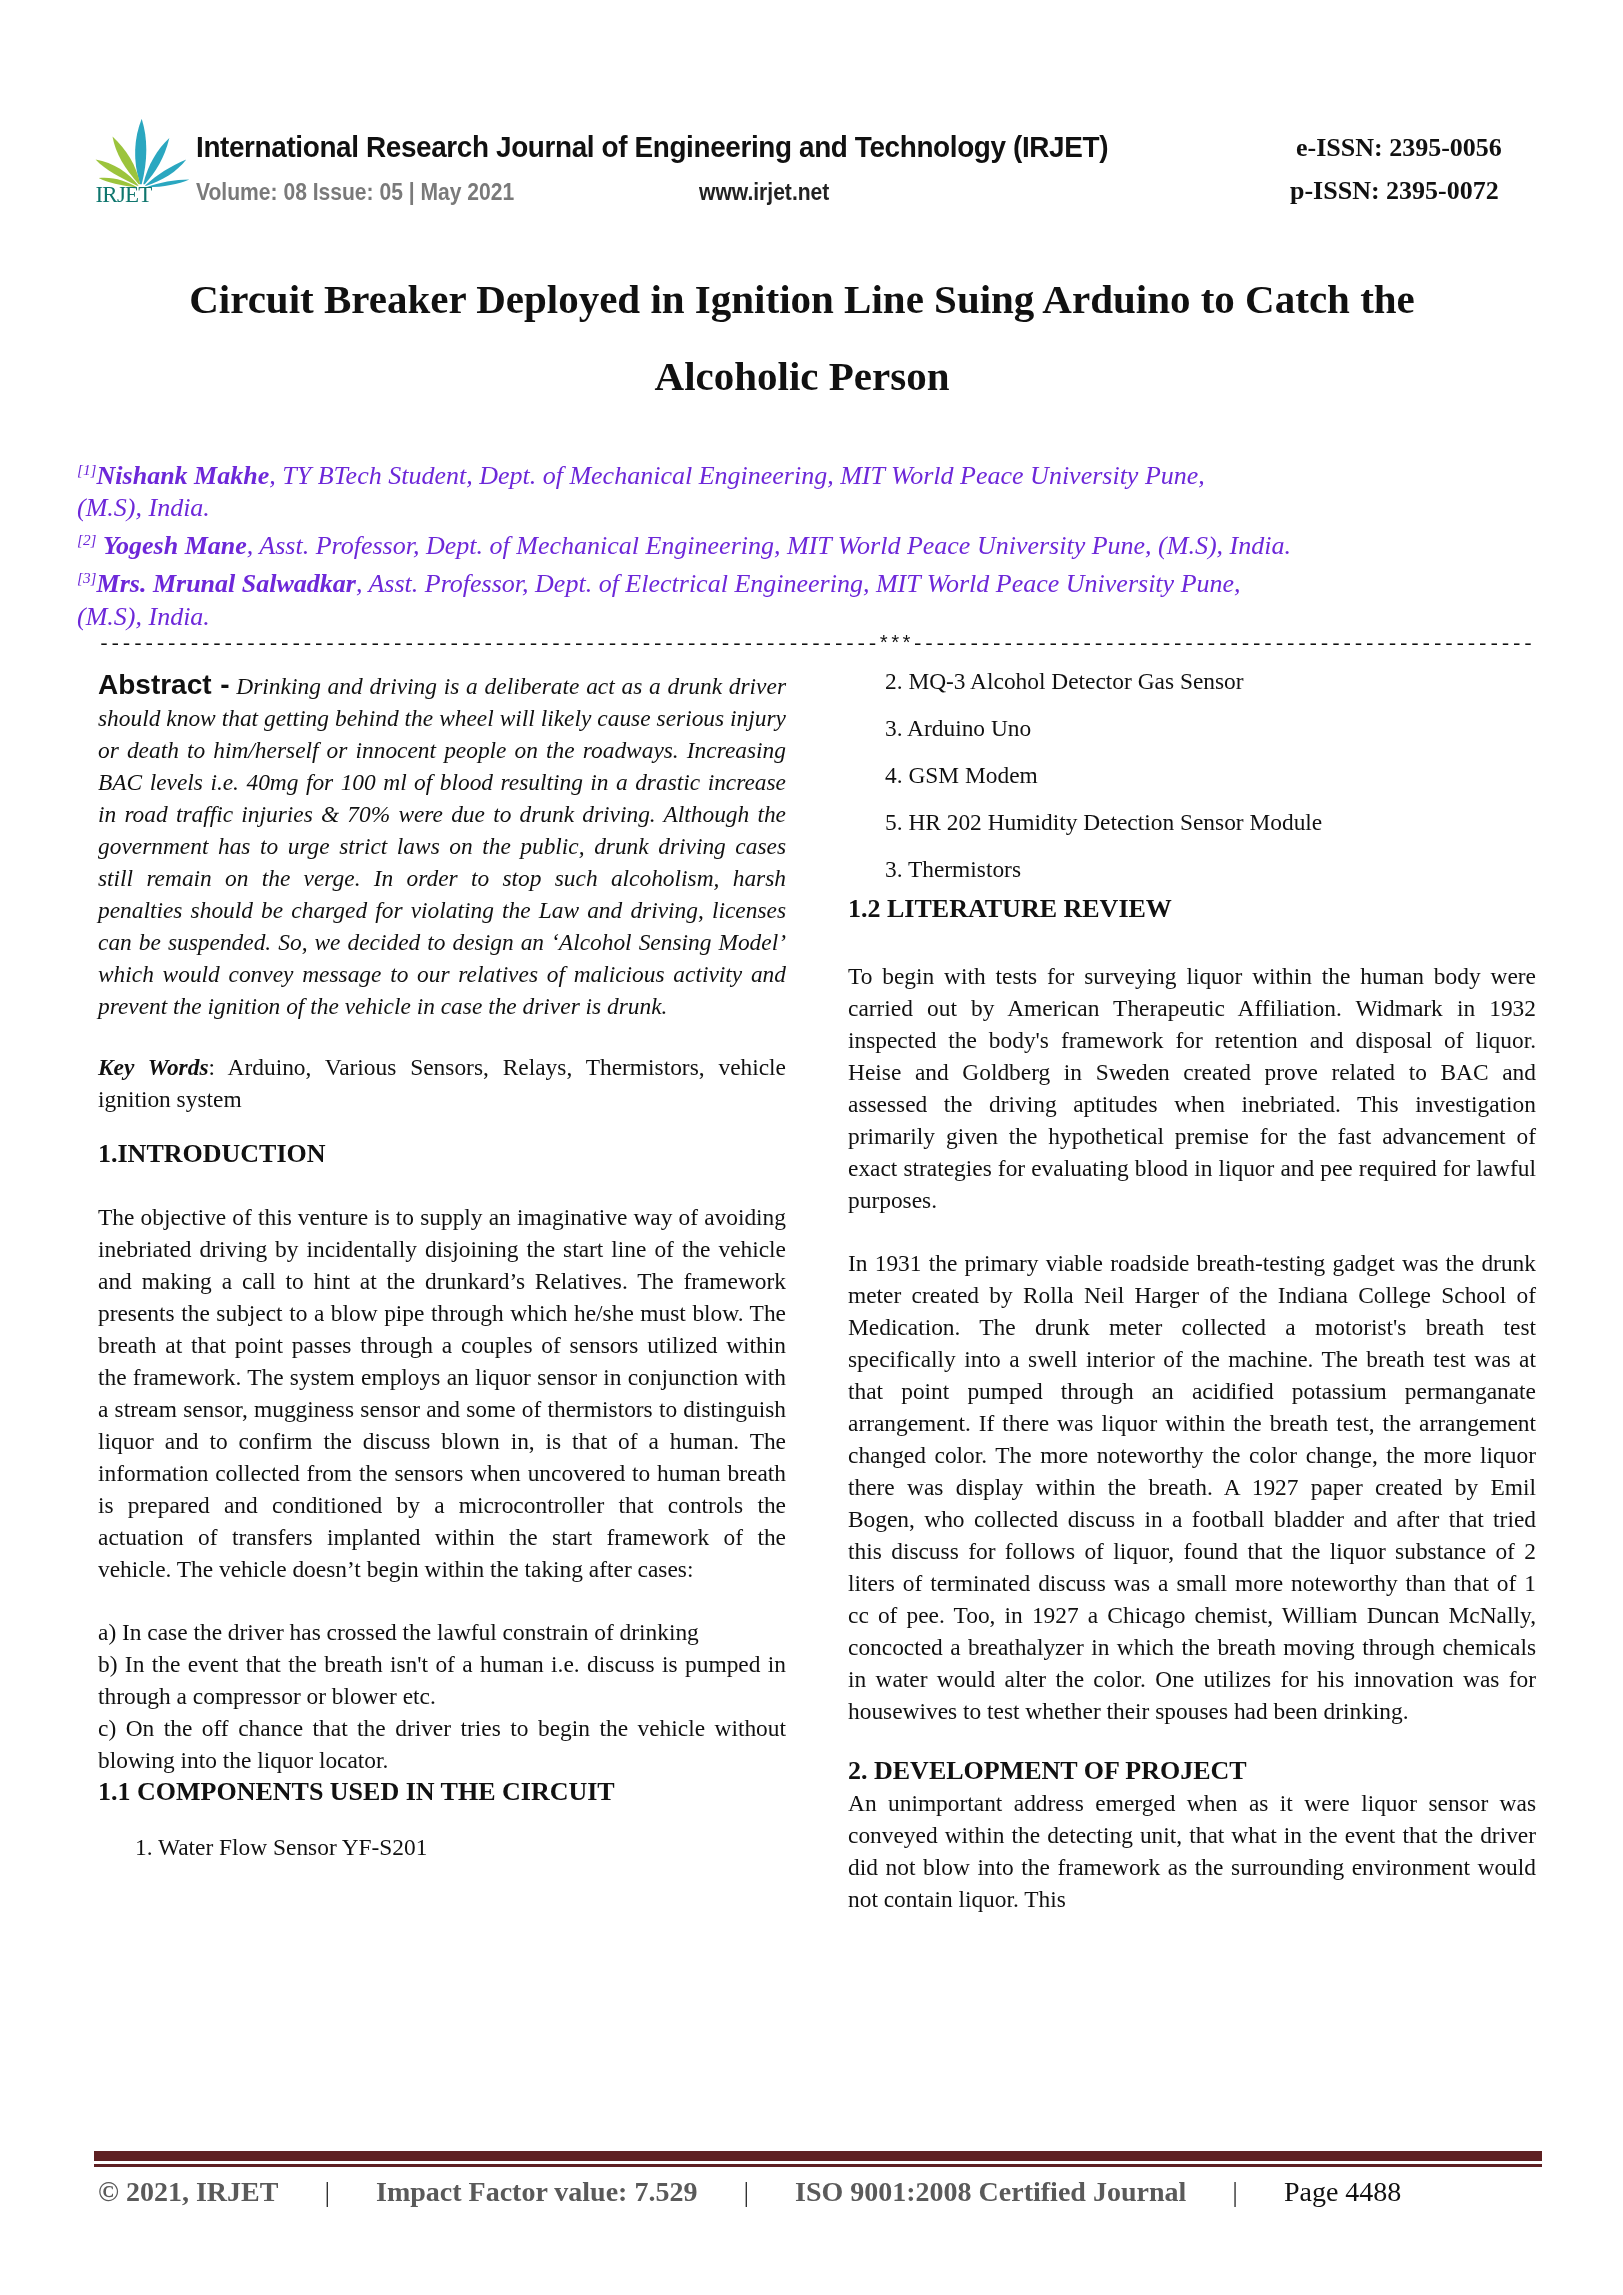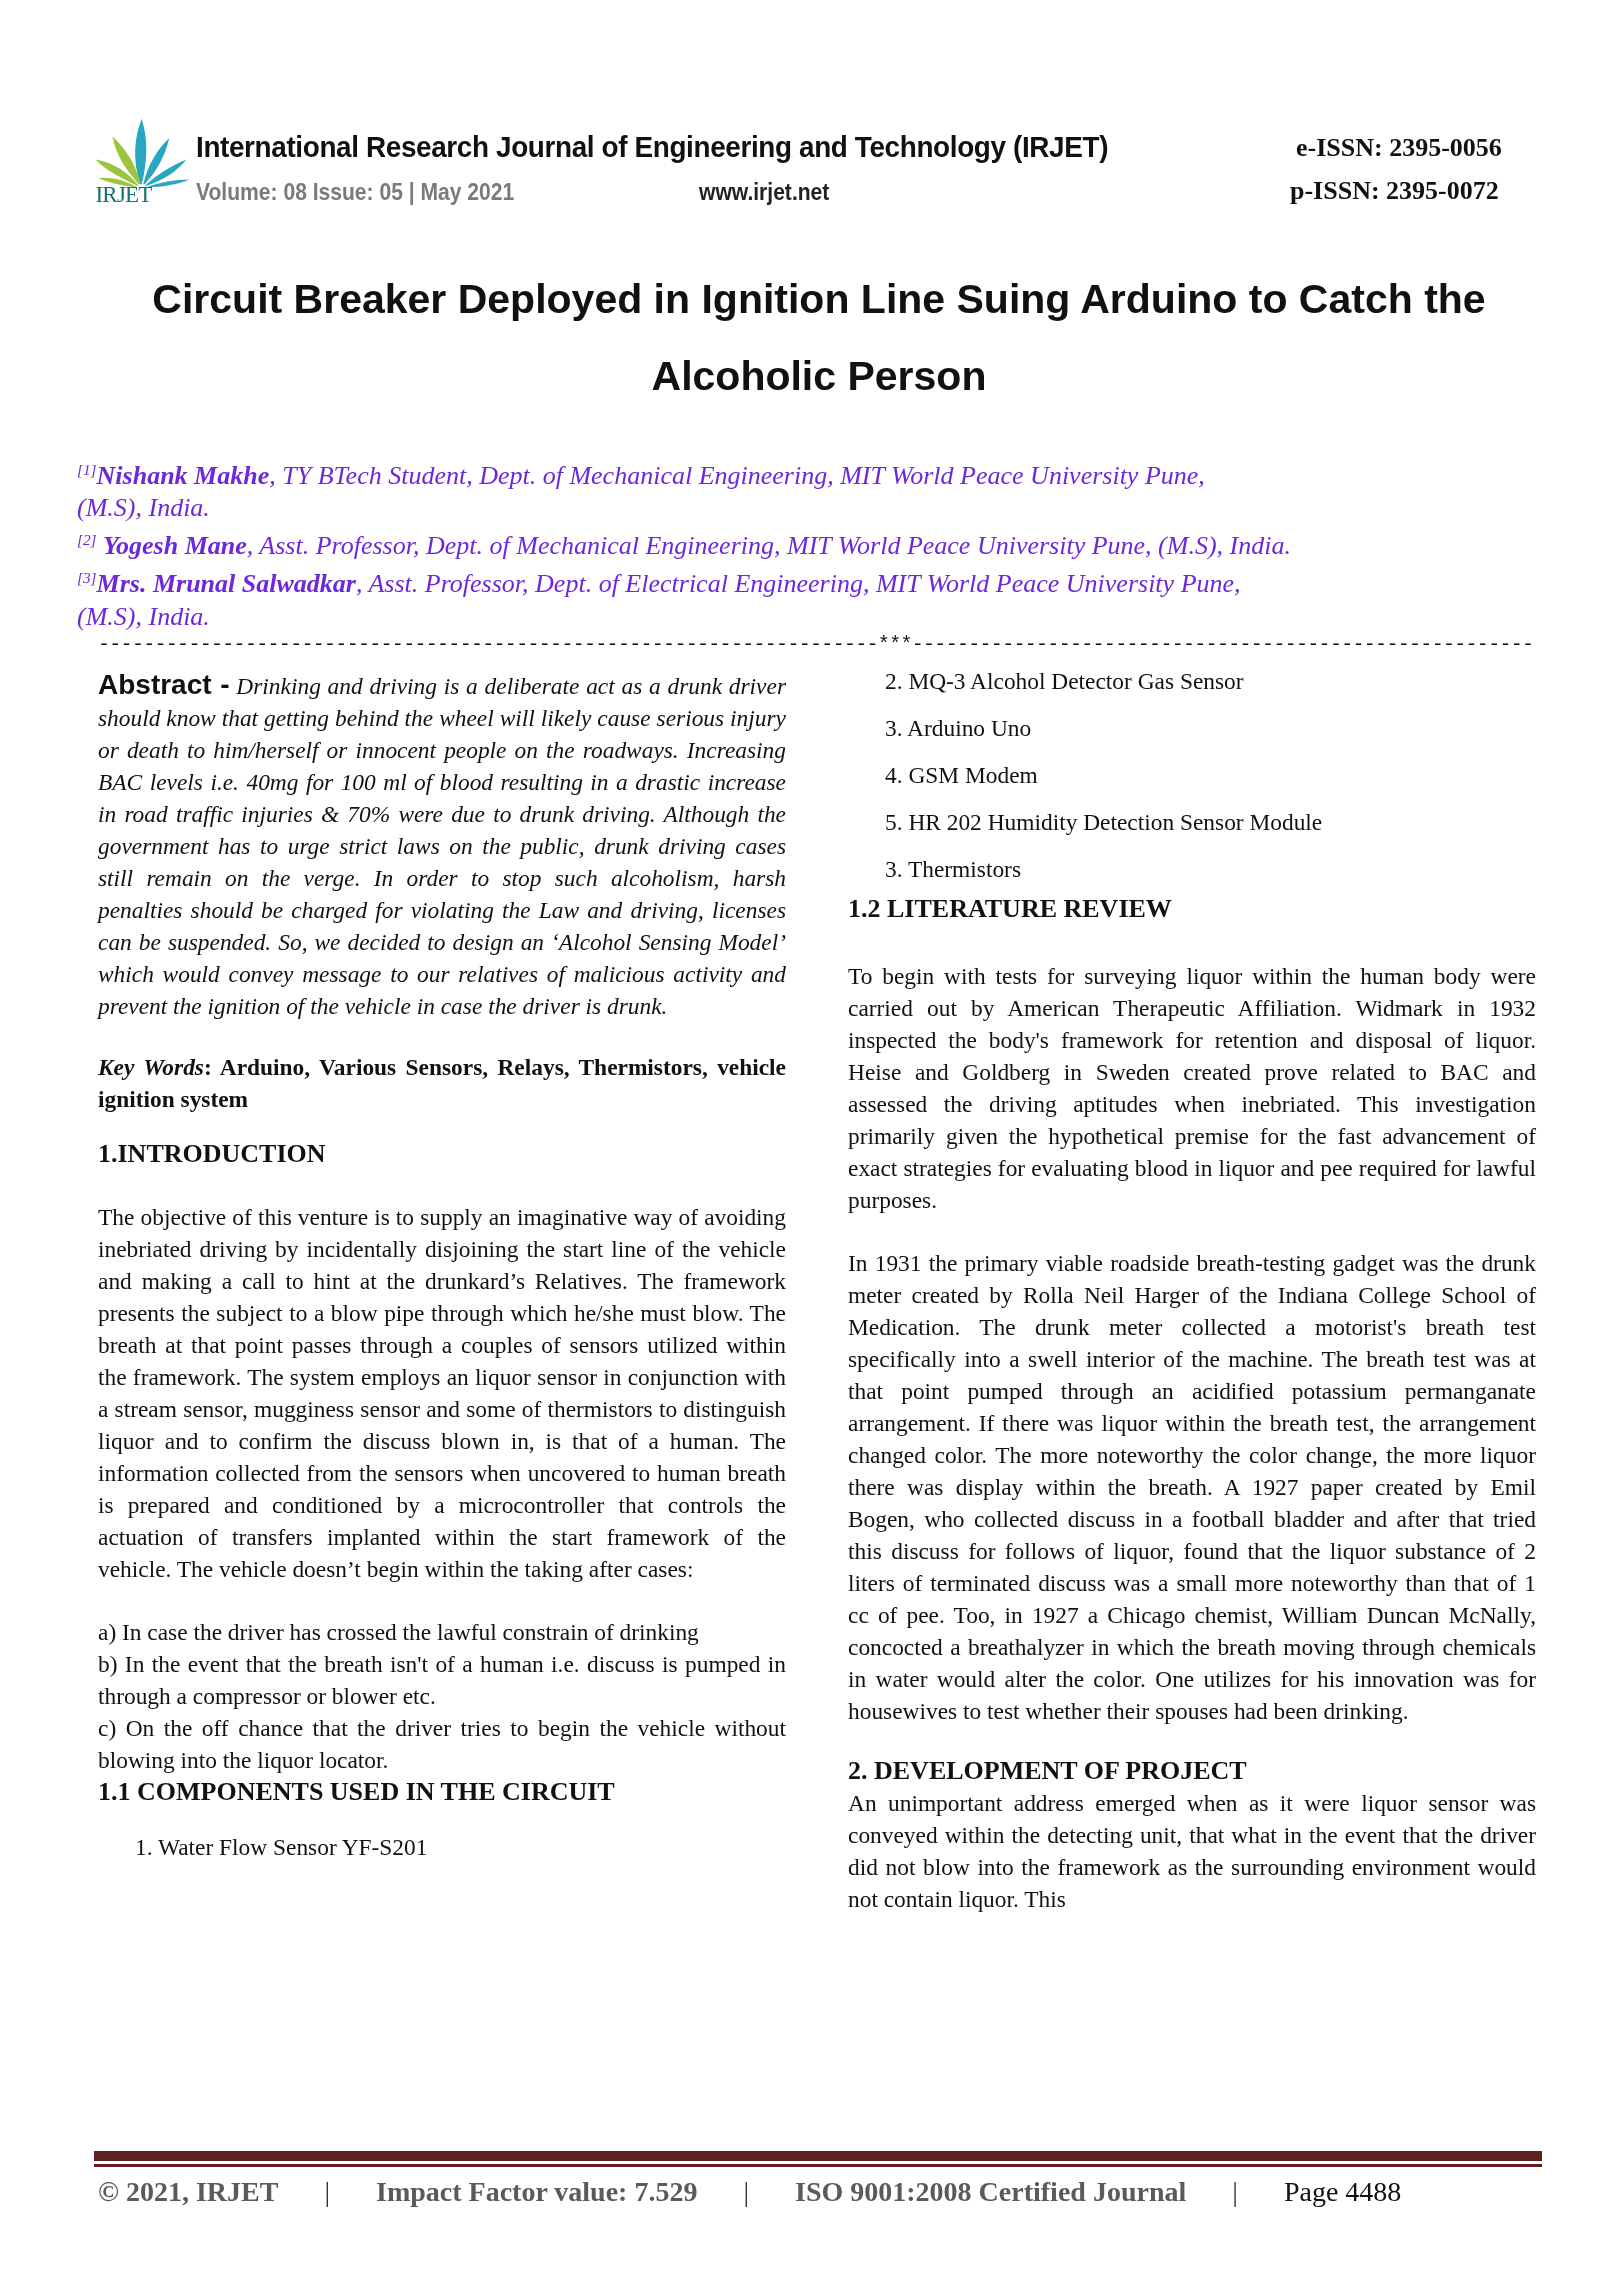--- a/index.html
+++ b/index.html
@@ -14,42 +14,42 @@
   .hdr-title { left: 196px; top: 130px; font-family: "Liberation Sans Narrow", "Liberation Sans", sans-serif;
                font-weight: bold; font-size: 30px; color: #111; white-space: nowrap; letter-spacing: -0.4px; transform: scaleX(0.93); transform-origin: left top; }
   .hdr-vol { left: 196px; top: 178px; font-family: "Liberation Sans", sans-serif; font-weight: bold;
              font-size: 24.5px; color: #7a7a7a; white-space: nowrap; transform: scaleX(0.86); transform-origin: left top; }
   .hdr-url { left: 699px; top: 178px; font-family: "Liberation Sans", sans-serif; font-weight: bold;
              font-size: 24.5px; color: #222; white-space: nowrap; transform: scaleX(0.86); transform-origin: left top; }
   .hdr-eissn { left: 1296px; top: 133px; font-weight: bold; font-size: 26px; white-space: nowrap; }
   .hdr-pissn { left: 1290px; top: 176px; font-weight: bold; font-size: 26px; white-space: nowrap; }
 
   
-  .title { left: 84px; width: 1470px; text-align: center; font-family: Liberation Sans, sans-serif;
+  .title { left: 67px; width: 1470px; text-align: center; font-family: Liberation Serif, serif;
            font-weight: bold; font-size: 41px; color: #111; }
   .title .line { display: block; height: 77px; line-height: 77px; }
 
   
   .authors { left: 77px; top: 454px; width: 1470px; text-align: left; font-style: italic;
              font-size: 26px; line-height: 32px; color: #6d28d9; }
   .authors sup { font-size: 15.3px; vertical-align: 9.2px; }
   .authors b { font-weight: bold; }
 
   .divider { left: 98px; top: 633px; width: 1438px; font-family: "Liberation Mono", monospace;
              font-size: 20px; white-space: nowrap; overflow: hidden; color: #111; letter-spacing: -0.7px; }
 
   
   .col { position: absolute; top: 669px; width: 688px; font-size: 23.4px; line-height: 32px; text-align: justify; }
   .col-left { left: 98px; }
   .col-right { left: 848px; }
   .para { margin: 0; }
   .abstract-label { font-family: "Liberation Sans", sans-serif; font-weight: bold; font-size: 28px; font-style: normal; }
   .abstract-text { font-style: italic; }
   .kw-label { font-style: italic; font-weight: bold; }
-  .kw-text { font-weight: bold; }
+  .kw-text { font-weight: normal; }
   .h1 { font-weight: bold; font-size: 26px; margin: 0; }
   .h2 { font-weight: bold; font-size: 24px; margin: 0; }
   .list-item { padding-left: 37px; margin: 0; height: 47px; line-height: 32px; }
 
   
   .foot-bar1 { left: 94px; top: 2151px; width: 1448px; height: 10px; background: #5e2022; }
   .foot-bar2 { left: 94px; top: 2164px; width: 1448px; height: 3.1px; background: #5e2022; }
   .footer { left: 98px; top: 2176px; width: 1441px; font-weight: bold; font-size: 28px; color: #5a5a5a;
             display: flex; align-items: center; white-space: nowrap; }
   .footer .sep { color: #333; font-weight: normal; margin: 0 46px; }

